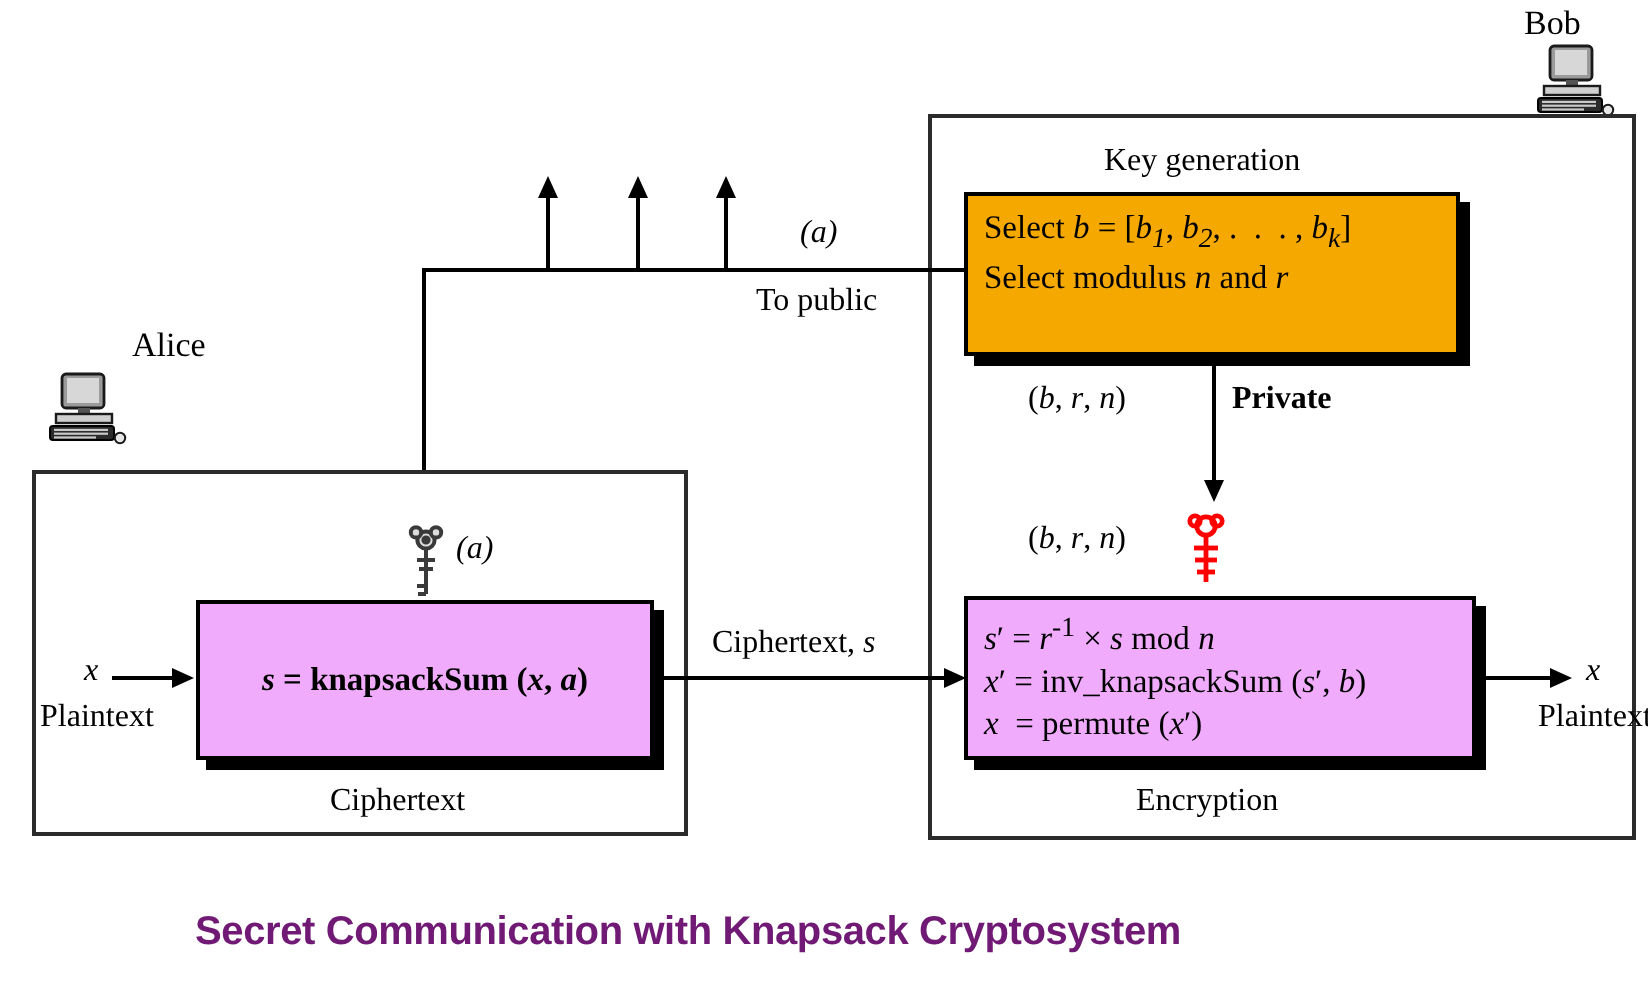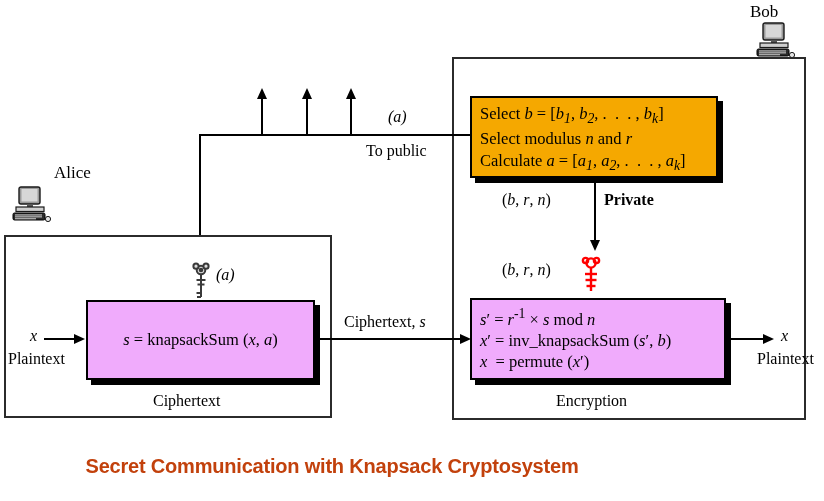--- a/index.html
+++ b/index.html
@@ -1,17 +1,17 @@
 <!DOCTYPE html>
 <html><head>
 <meta charset="utf-8">
 <style>
   html,body{margin:0;padding:0;background:#ffffff;}
   body{width:824px;height:501px;position:relative;font-family:"Liberation Serif",serif;color:#000;overflow:hidden;}
-  #stage{position:absolute;left:0;top:0;width:664px;height:501px;}
+  #stage{position:absolute;left:12px;top:0;width:664px;height:501px;}
   .panel{position:absolute;border:2px solid #2b2b2b;background:#ffffff;box-sizing:border-box;}
   .panel::after{content:"";position:absolute;left:3px;top:3px;right:-3px;bottom:-3px;z-index:-1;}
   .cap{position:absolute;font-family:"Liberation Serif",serif;font-size:16px;color:#000;white-space:nowrap;}
   .it{font-style:italic;}
 
   
   .sbox{position:absolute;box-sizing:border-box;border:2px solid #000;
         box-shadow:5px 5px 0 0 #000;}
   .sbox.yellow{background:#f0abfc;}
   .sbox.orange{background:#F5A800;}
@@ -19,21 +19,21 @@
 
   
   .hl{position:absolute;background:#000;height:2px;}
   .vl{position:absolute;background:#000;width:2px;}
   .arrU{position:absolute;width:0;height:0;border-left:5px solid transparent;border-right:5px solid transparent;border-bottom:11px solid #000;}
   .arrD{position:absolute;width:0;height:0;border-left:5px solid transparent;border-right:5px solid transparent;border-top:11px solid #000;}
   .arrR{position:absolute;width:0;height:0;border-top:5px solid transparent;border-bottom:5px solid transparent;border-left:11px solid #000;}
 
   .title{position:absolute;left:0;right:0;text-align:center;
          font-family:"Liberation Sans",sans-serif;font-weight:bold;font-size:20px;
-         letter-spacing:-0.2px;color:#c2410c;}
+         letter-spacing:-0.2px;color:#701a75;}
 
   .lbl{position:absolute;font-size:16px;white-space:nowrap;}
 
   .pcicon{position:absolute;width:44px;height:38px;}
   .keyicon{position:absolute;}
 </style>
 </head>
 <body>
 
 <div id="stage">
@@ -49,26 +49,26 @@
     <g fill="#c9c9c9">
       <rect x="7" y="28.4" width="27" height="1.1"></rect>
         <rect x="7" y="30.3" width="27" height="1.1"></rect>
       <rect x="7" y="32.2" width="21" height="1.1"></rect>
     </g>
     <circle cx="40" cy="33" r="2.6" fill="#e6e6e6" stroke="#1a1a1a" stroke-width="1"></circle>
   </svg>
 
   <div class="panel" style="left:452px;top:57px;width:354px;height:363px;"></div>
 
+  <div class="cap" style="left:540px;top:72px;">Key generation</div>
 
   <div class="sbox orange" style="left:470px;top:96px;width:248px;height:82px;">
     <div class="lines">
       <div>Select <span class="it">b</span> = [<span class="it">b<sub>1</sub></span>, <span class="it">b<sub>2</sub></span>, . &nbsp;. &nbsp;. , <span class="it">b<sub>k</sub></span>]</div>
       <div>Select modulus <span class="it">n</span> and <span class="it">r</span></div>
-      <div>Calculate <span class="it">a</span> = [<span class="it">a<sub>1</sub></span>, <span class="it">a<sub>2</sub></span>, . &nbsp;. &nbsp;. , <span class="it">a<sub>k</sub></span>]</div>
     </div>
   </div>
 
   <div class="hl" style="left:200px;top:134px;width:272px;"></div>
 
   <div class="vl" style="left:261px;top:99px;height:36px;"></div>
   <div class="arrU" style="left:257px;top:88px;"></div>
   <div class="vl" style="left:306px;top:99px;height:36px;"></div>
   <div class="arrU" style="left:302px;top:88px;"></div>
   <div class="vl" style="left:350px;top:99px;height:36px;"></div>
@@ -138,21 +138,21 @@
       <circle cx="12" cy="8" r="1.3" fill="#3a3a3a"></circle>
       <line x1="12" y1="12.5" x2="12" y2="35"></line>
       <line x1="7.5" y1="18" x2="16.5" y2="18"></line>
       <line x1="8.5" y1="22.5" x2="15.5" y2="22.5"></line>
       <line x1="12" y1="31" x2="7.5" y2="31"></line>
       <line x1="12" y1="35" x2="8" y2="35"></line>
     </g>
   </svg>
   <div class="lbl it" style="left:216px;top:266px;">(a)</div>
 
-  <div class="sbox yellow" style="left:86px;top:300px;width:229px;height:80px;">
+  <div class="sbox yellow" style="left:86px;top:300px;width:229px;height:80px;font-weight:bold;">
     <div class="lines" style="top:27px;text-align:center;left:0;right:0;">
       <div><span class="it">s</span> = knapsackSum (<span class="it">x</span>, <span class="it">a</span>)</div>
     </div>
   </div>
   <div class="cap" style="left:153px;top:392px;">Ciphertext</div>
 
   <div class="lbl it" style="left:30px;top:327px;">x</div>
   <div class="hl" style="left:44px;top:338px;width:32px;"></div>
   <div class="arrR" style="left:74px;top:334px;"></div>
   <div class="lbl" style="left:8px;top:350px;">Plaintext</div>

